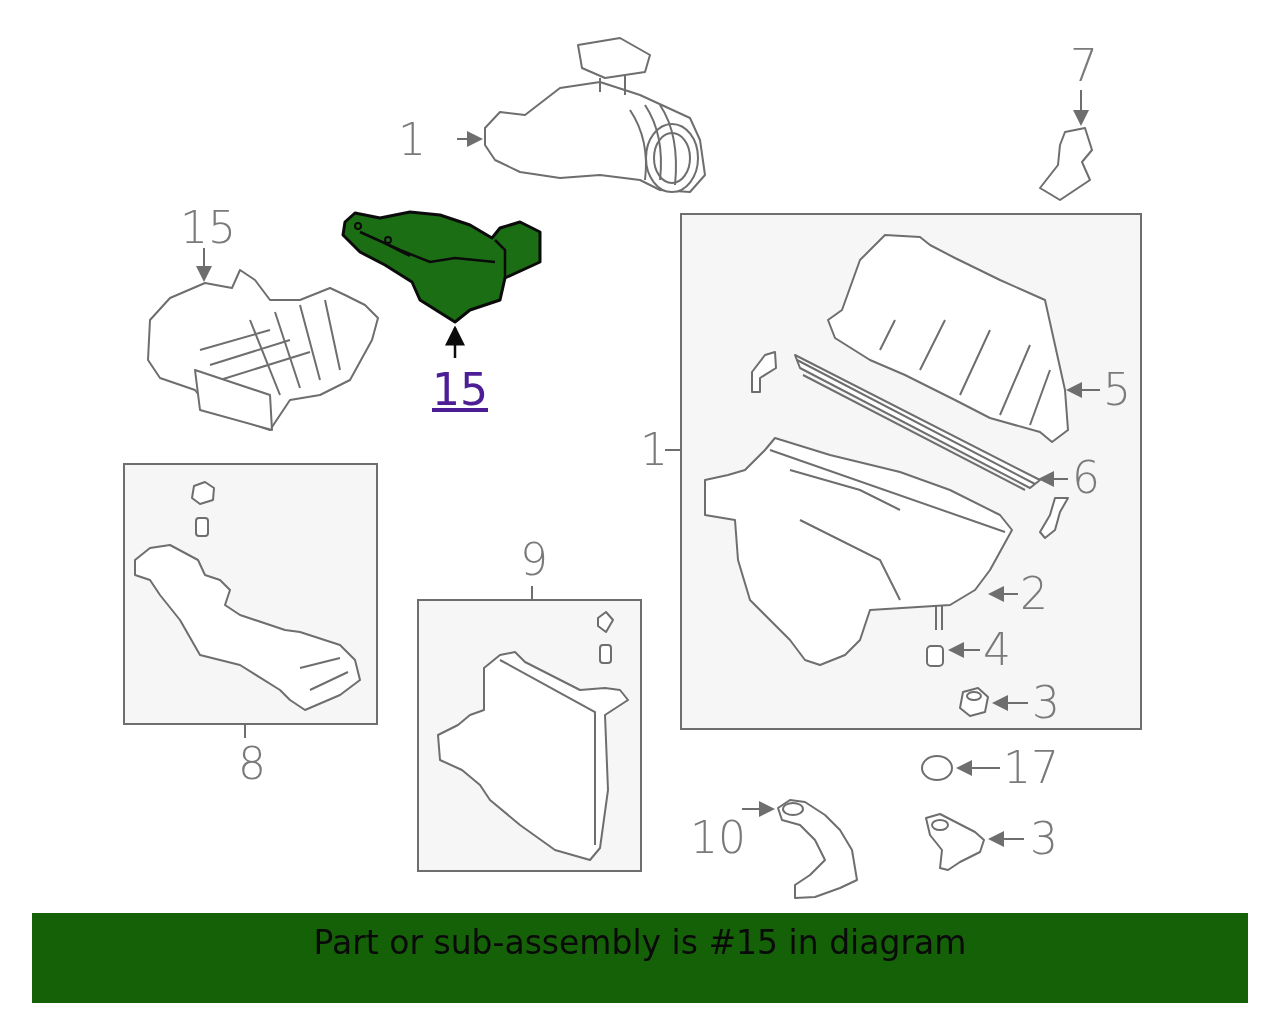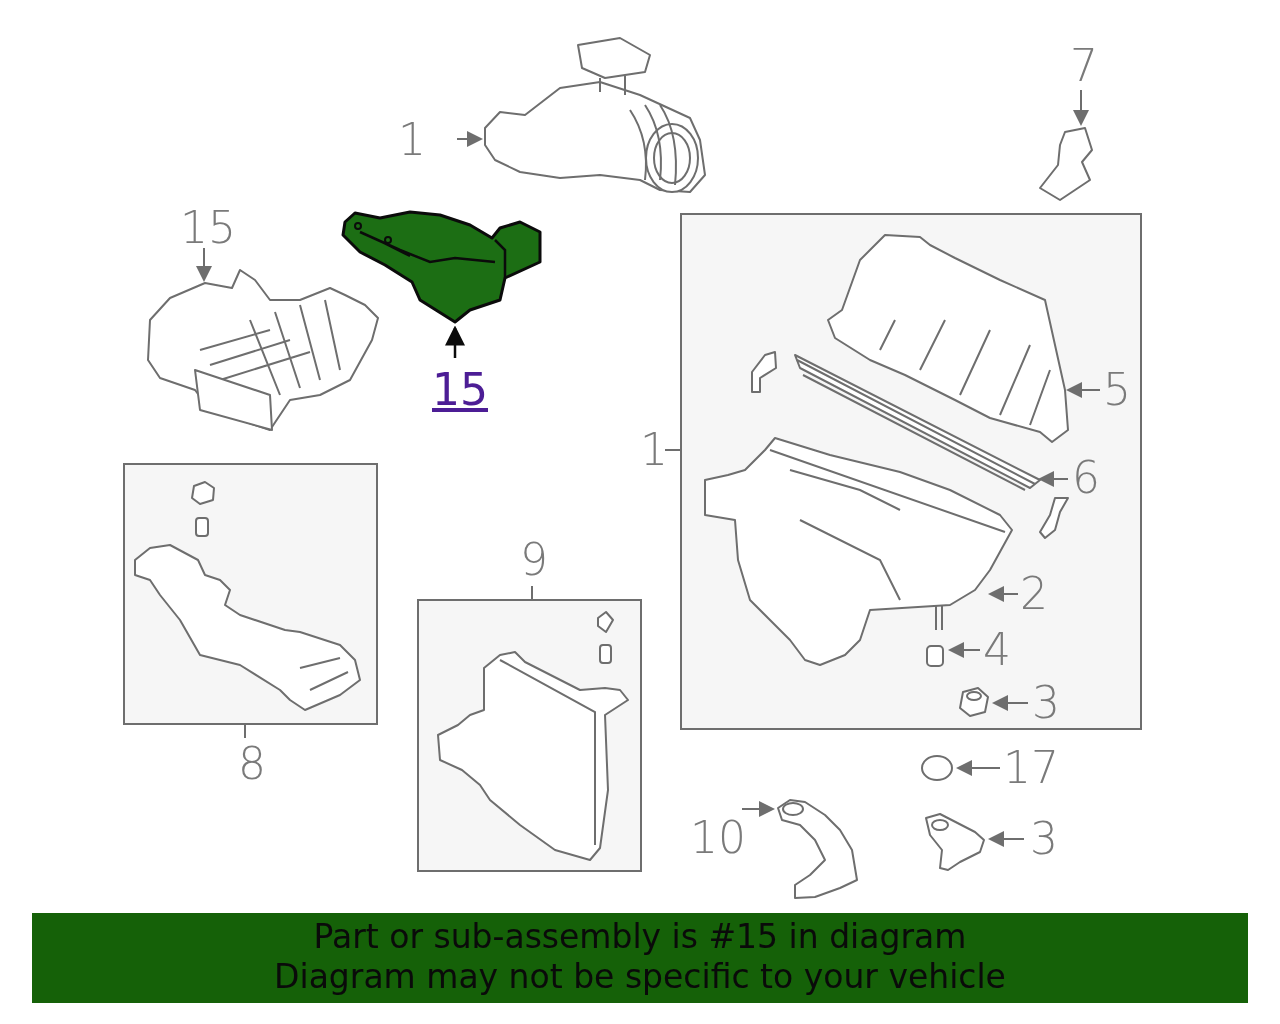--- a/index.html
+++ b/index.html
@@ -1,21 +1,21 @@
 <!DOCTYPE html>
 <html><head>
 <meta charset="utf-8">
 <style>
   html,body{margin:0;padding:0;background:#ffffff;}
   body{width:1280px;height:1024px;position:relative;overflow:hidden;font-family:"DejaVu Sans","Liberation Sans",sans-serif;}
   .canvas{position:absolute;left:0;top:0;width:1280px;height:1024px;}
   .callout{position:absolute;font-family:"DejaVu Sans",sans-serif;font-size:44px;line-height:44px;color:#7a7a7a;font-weight:300;}
   .callout.highlight{color:#4c1d95;font-weight:400;text-decoration:underline;}
   .box{position:absolute;border:2px solid #6e6e6e;background:#f6f6f6;box-sizing:border-box;}
-  .banner{position:absolute;left:32px;top:913px;width:1216px;height:90px;background:#156108;color:#0a0a0a;text-align:center;font-size:33px;line-height:40px;padding-top:4px;box-sizing:border-box;}
+  .banner{position:absolute;left:32px;top:913px;width:1216px;height:90px;background:#156108;color:#0a0a0a;text-align:center;font-size:33px;line-height:40px;padding-top:10px;box-sizing:border-box;}
   .banner div{white-space:nowrap;}
   svg{position:absolute;left:0;top:0;}
   .part{fill:#fff;stroke:#6e6e6e;stroke-width:2;stroke-linejoin:round;}
   .line{stroke:#6e6e6e;stroke-width:2;fill:none;}
   .hl{fill:#1c6e14;stroke:#0b0b0b;stroke-width:3;stroke-linejoin:round;}
   .hlline{stroke:#0b0b0b;stroke-width:2.5;fill:none;}
 </style>
 </head>
 <body>
 
@@ -145,15 +145,14 @@
   <div class="callout" style="left:983px;top:628px;">4</div>
   <div class="callout" style="left:1032px;top:681px;">3</div>
   <div class="callout" style="left:520px;top:538px;">9</div>
   <div class="callout" style="left:238px;top:742px;">8</div>
   <div class="callout" style="left:1003px;top:746px;">17</div>
   <div class="callout" style="left:690px;top:792px;margin-top:24px;">10</div>
   <div class="callout" style="left:1030px;top:817px;">3</div>
 
   <div class="banner">
     <div>Part or sub-assembly is #15 in diagram</div>
-    <div>Diagram may not be specific to your vehicle</div>
   </div>
 </div>
 
 </body></html>

